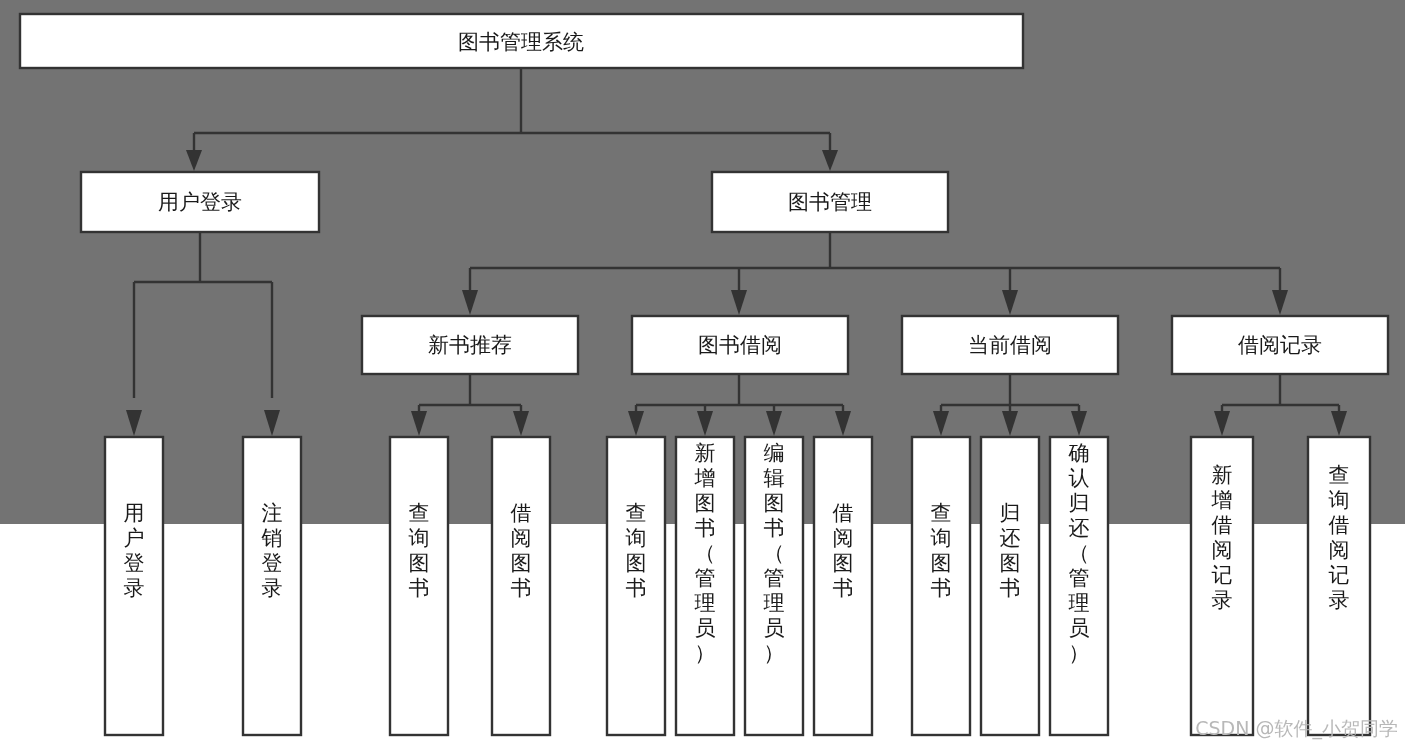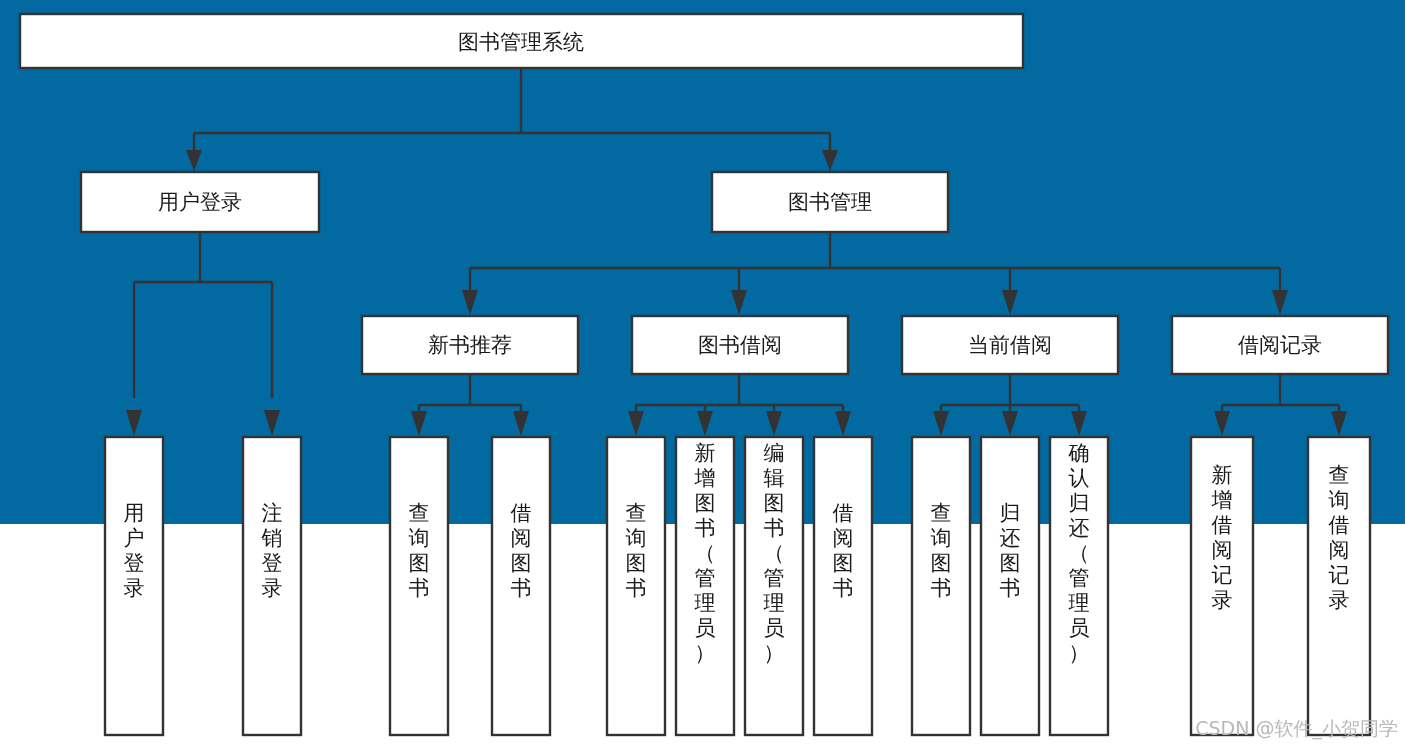--- a/index.html
+++ b/index.html
@@ -11,21 +11,21 @@
   body {
     width: 1405px;
     height: 747px;
     overflow: hidden;
     font-family: "DejaVu Sans", "Liberation Sans", sans-serif;
   }
   #diagram-root {
     position: relative;
     width: 1405px;
     height: 524px;
-    background: #0369a1;
+    background: #737373;
   }
   svg.diagram-canvas {
     position: absolute;
     top: 0;
     left: 0;
     width: 1405px;
     height: 747px;
     display: block;
   }
   .node-box {

